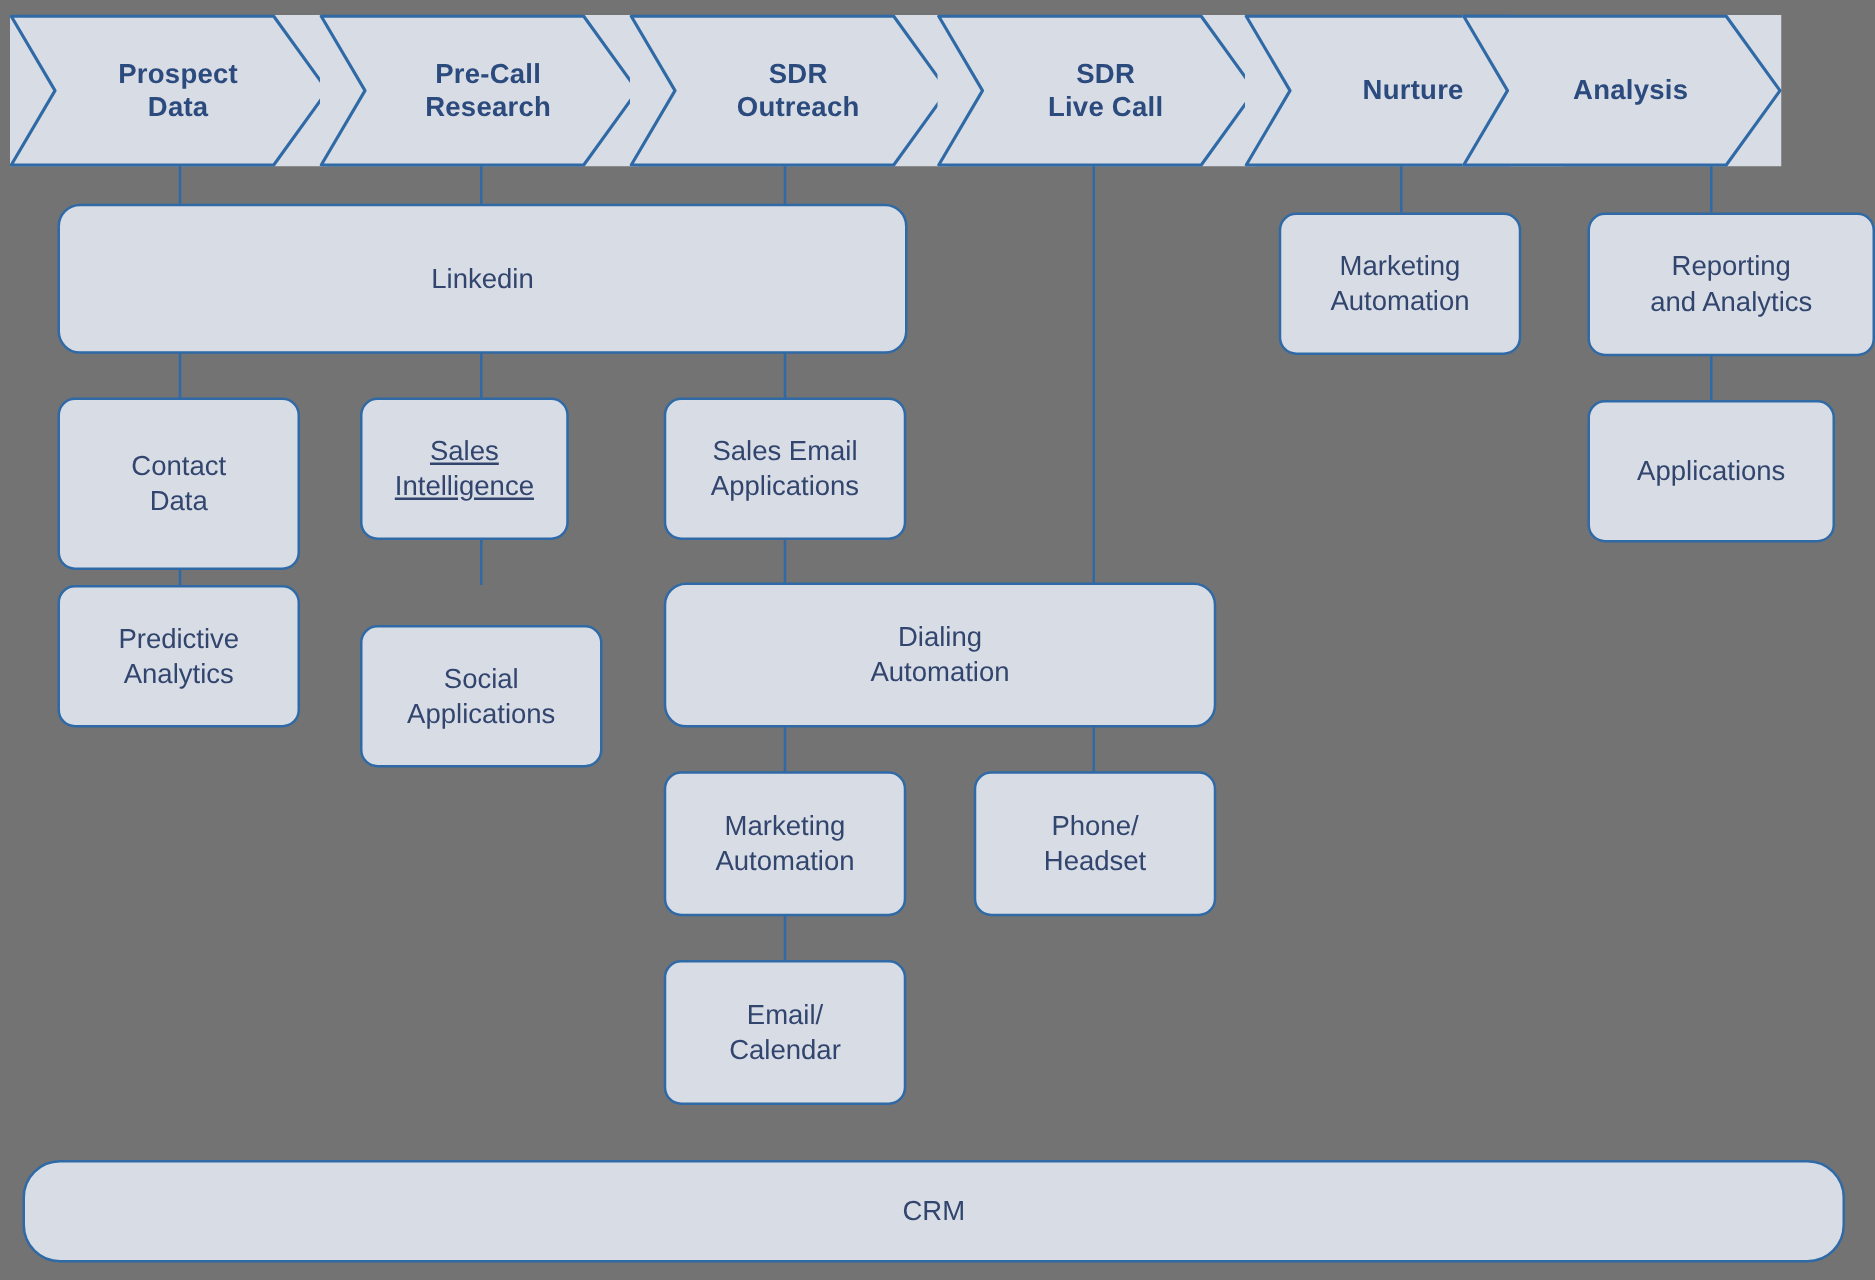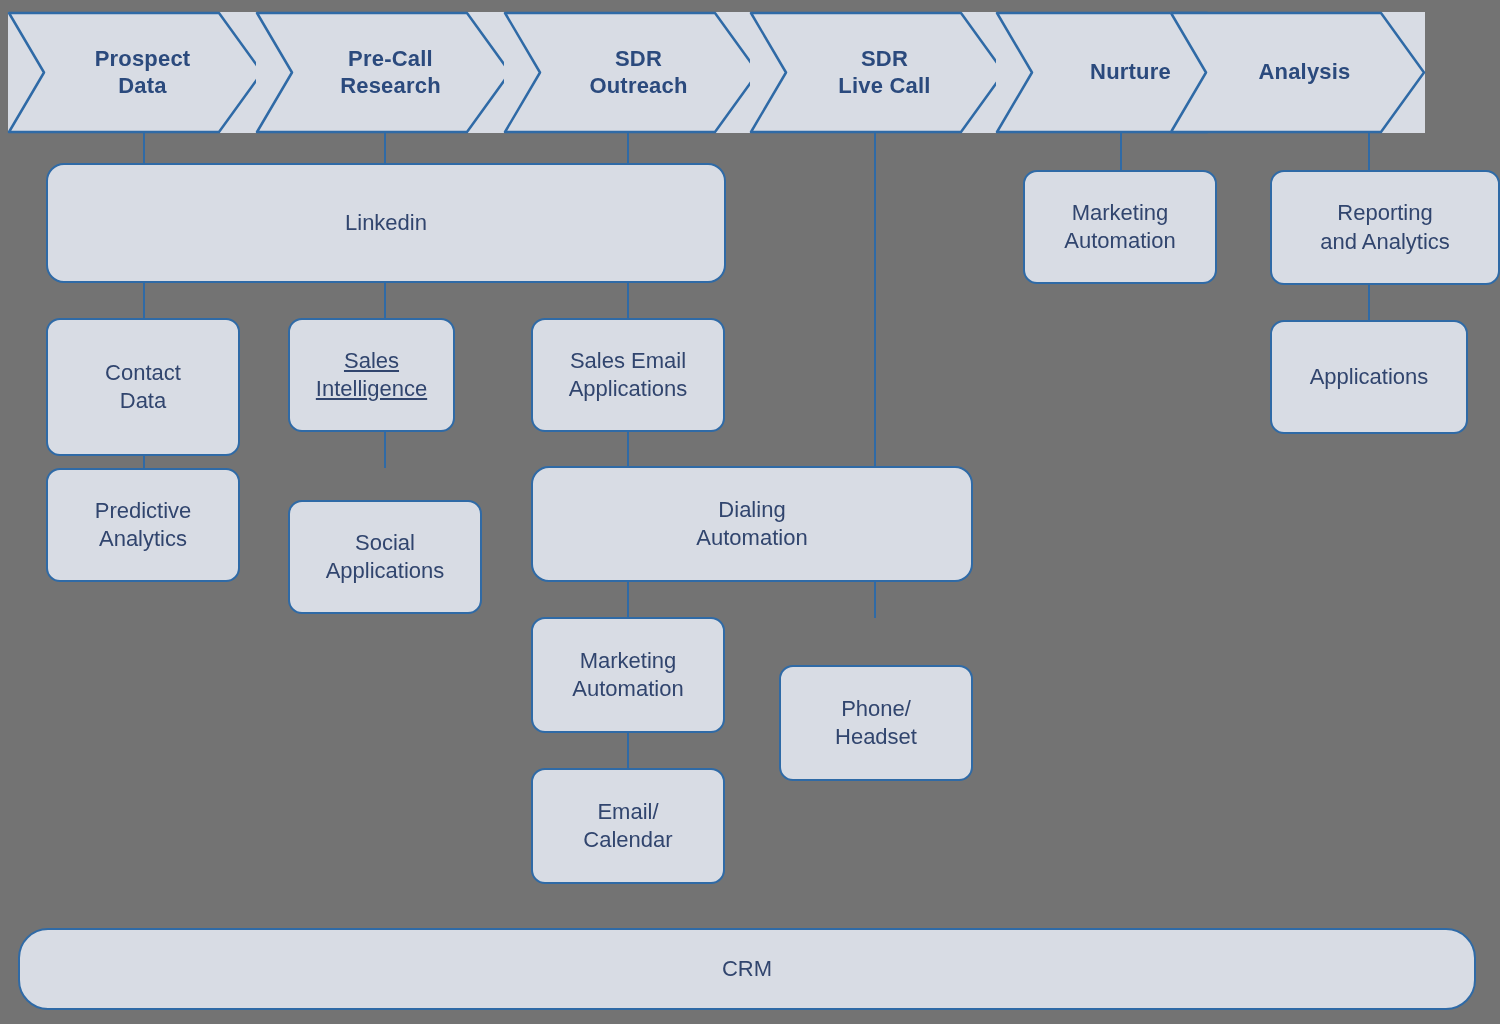--- a/index.html
+++ b/index.html
@@ -169,21 +169,21 @@
   <div class="node wide" style="left:531px; top:466px; width:442px; height:116px;">
     <span>Dialing<br>Automation</span>
   </div>
   <div class="node" style="left:531px; top:617px; width:194px; height:116px;">
     <span>Marketing<br>Automation</span>
   </div>
   <div class="node" style="left:531px; top:768px; width:194px; height:116px;">
     <span>Email/<br>Calendar</span>
   </div>
 
-  <div class="node" style="left:779px; top:617px; width:194px; height:116px;margin-top:48px;">
+  <div class="node" style="left:779px; top:617px; width:194px; height:116px;">
     <span>Phone/<br>Headset</span>
   </div>
 
   <div class="node" style="left:1023px; top:170px; width:194px; height:114px;">
     <span>Marketing<br>Automation</span>
   </div>
 
   <div class="node" style="left:1270px; top:170px; width:230px; height:115px;">
     <span>Reporting<br>and Analytics</span>
   </div>

